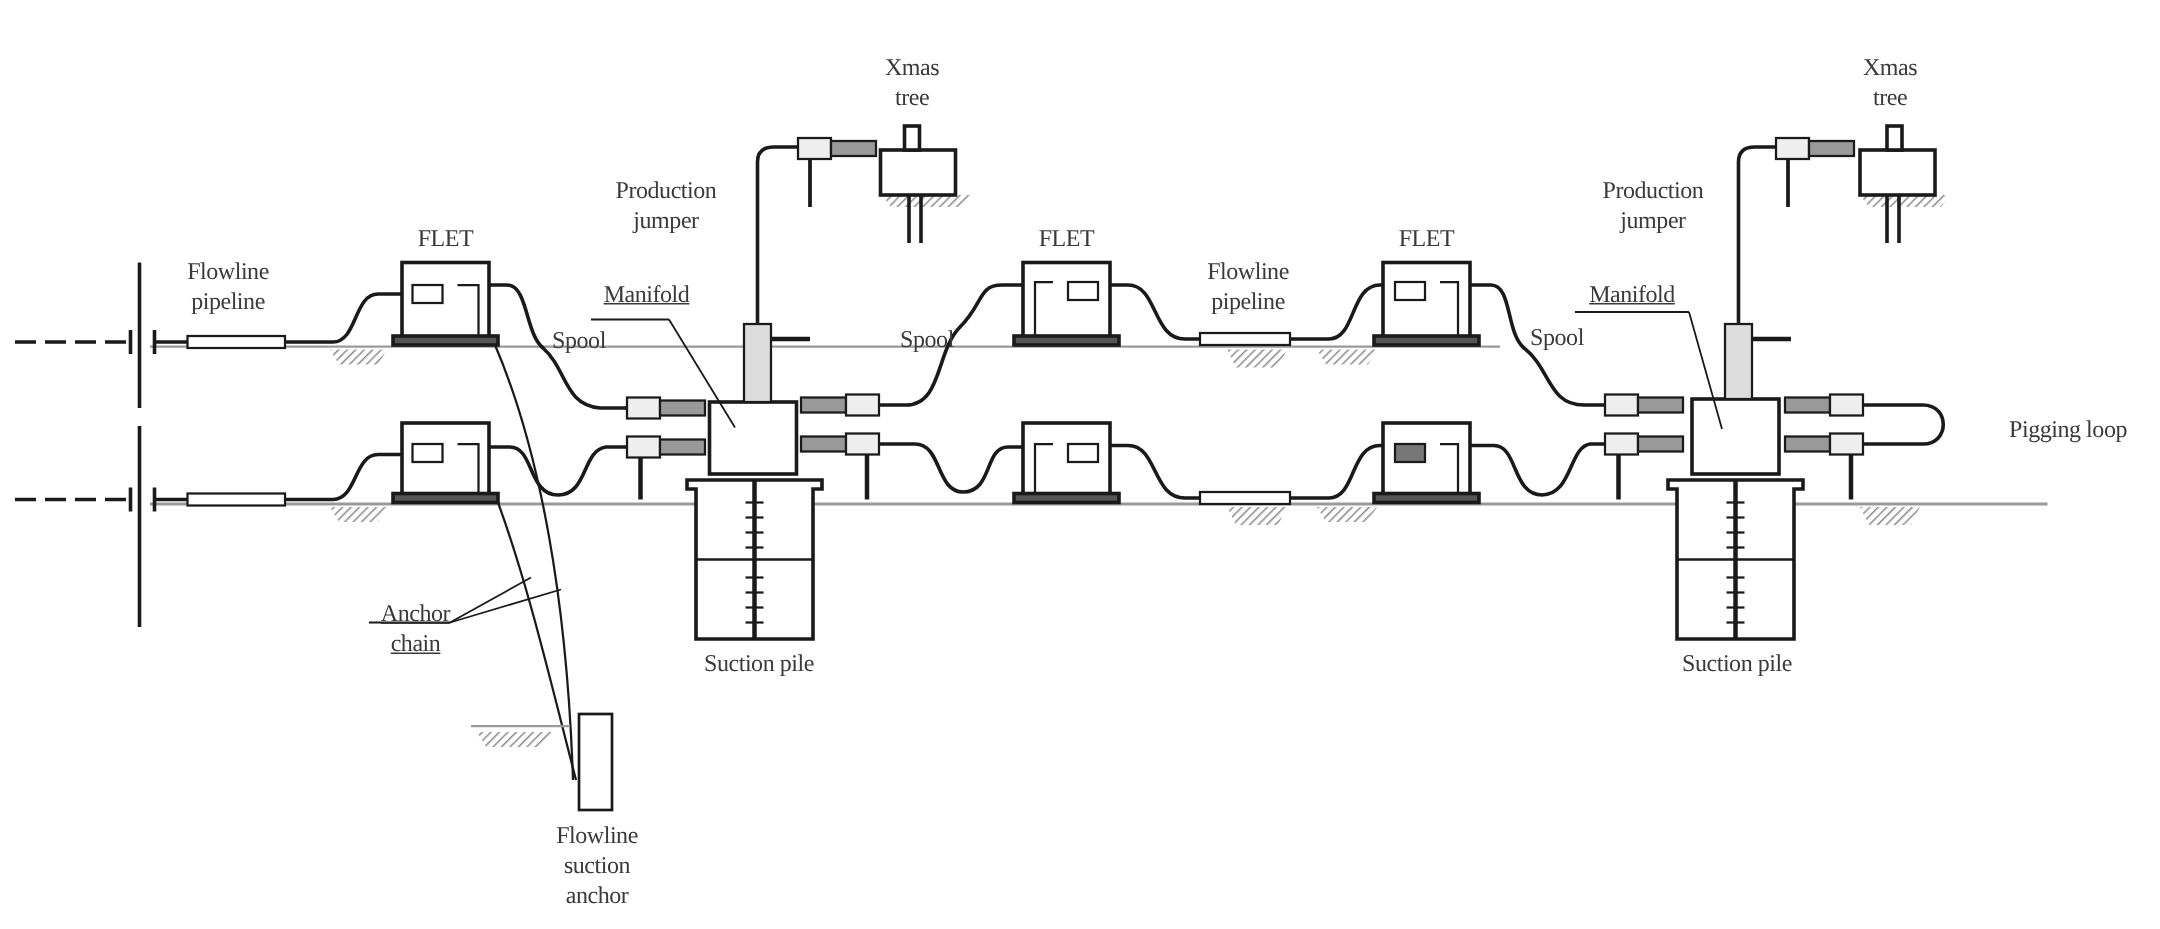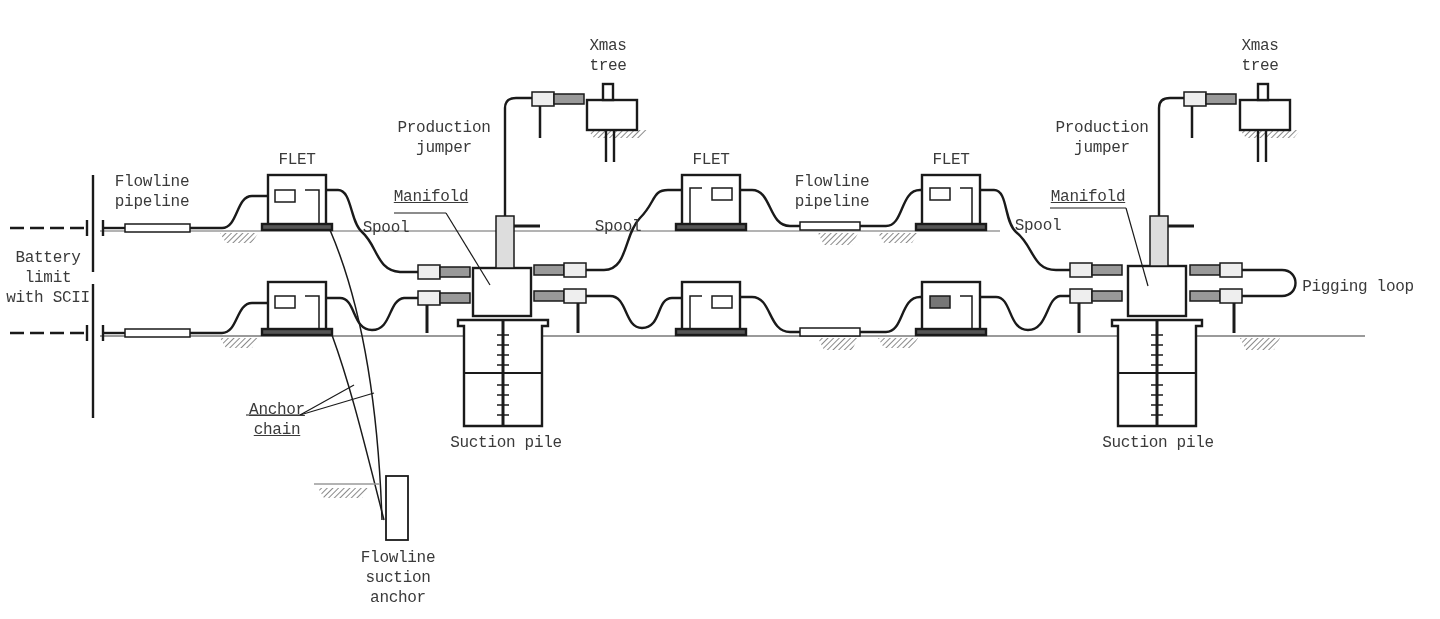--- a/index.html
+++ b/index.html
@@ -1,21 +1,21 @@
 <!DOCTYPE html>
 <html><head>
 <meta charset="utf-8">
 <style>
   html, body { margin: 0; padding: 0; background: #ffffff; }
   body { width: 1440px; height: 619px; overflow: hidden; position: relative; }
   #canvas { position: absolute; left: 0; top: 0; width: 1440px; height: 619px; }
   svg { position: absolute; left: 0; top: 0; }
   .lbl {
     position: absolute;
-    font-family: Liberation Mono, monospace;
+    font-family: Liberation Serif, serif;
     font-size: 16px;
     line-height: 20px;
     color: #3a3a3a;
     text-align: center;
     white-space: pre-line;
     letter-spacing: -0.3px;
   }
   .lbl.ul { text-decoration: underline; text-align: center; }
 </style>
 </head>
@@ -204,43 +204,40 @@
 
     <line x1="394" y1="213" x2="446" y2="213" stroke-width="1.2"></line>
     <line x1="446" y1="213" x2="490" y2="285" stroke-width="1.2"></line>
     <line x1="1050" y1="208" x2="1126" y2="208" stroke-width="1.2"></line>
     <line x1="1126" y1="208" x2="1148" y2="286" stroke-width="1.2"></line>
   </g>
 </svg>
 
 <div class="lbl" style="left:112px; top:172px; width:80px;">Flowline
 pipeline</div>
-<div class="lbl" style="left:6px; top:248px; width:84px;">Battery
-limit
-with SCII</div>
 <div class="lbl" style="left:268px; top:150px; width:58px;">FLET</div>
 <div class="lbl" style="left:356px; top:218px; width:60px;">Spool</div>
 <div class="lbl ul" style="left:392px; top:187px; width:78px;">Manifold</div>
 <div class="lbl" style="left:392px; top:118px; width:104px;">Production
 jumper</div>
 <div class="lbl" style="left:580px; top:36px; width:56px;">Xmas
 tree</div>
 <div class="lbl" style="left:446px; top:433px; width:120px;">Suction pile</div>
 <div class="lbl" style="left:588px; top:217px; width:60px;">Spool</div>
 <div class="lbl" style="left:682px; top:150px; width:58px;">FLET</div>
 <div class="lbl" style="left:792px; top:172px; width:80px;">Flowline
 pipeline</div>
 <div class="lbl" style="left:922px; top:150px; width:58px;">FLET</div>
 <div class="lbl" style="left:1008px; top:216px; width:60px;">Spool</div>
 <div class="lbl ul" style="left:1048px; top:187px; width:80px;">Manifold</div>
 <div class="lbl" style="left:1050px; top:118px; width:104px;">Production
 jumper</div>
 <div class="lbl" style="left:1232px; top:36px; width:56px;">Xmas
 tree</div>
-<div class="lbl" style="left:1298px; top:277px; width:120px; text-align:center;">Pigging loop</div>
+<div class="lbl" style="left:1298px; top:277px; width:120px; text-align:right;">Pigging loop</div>
 <div class="lbl" style="left:1098px; top:433px; width:120px;">Suction pile</div>
 <div class="lbl ul" style="left:244px; top:400px; width:66px;">Anchor
 chain</div>
 <div class="lbl" style="left:356px; top:548px; width:84px;">Flowline
 suction
 anchor</div>
 
 </div>
 
 </body></html>

